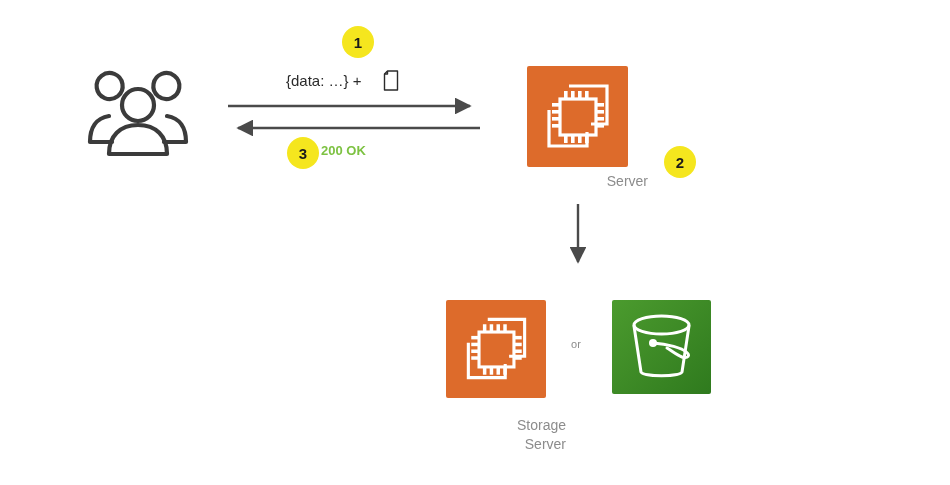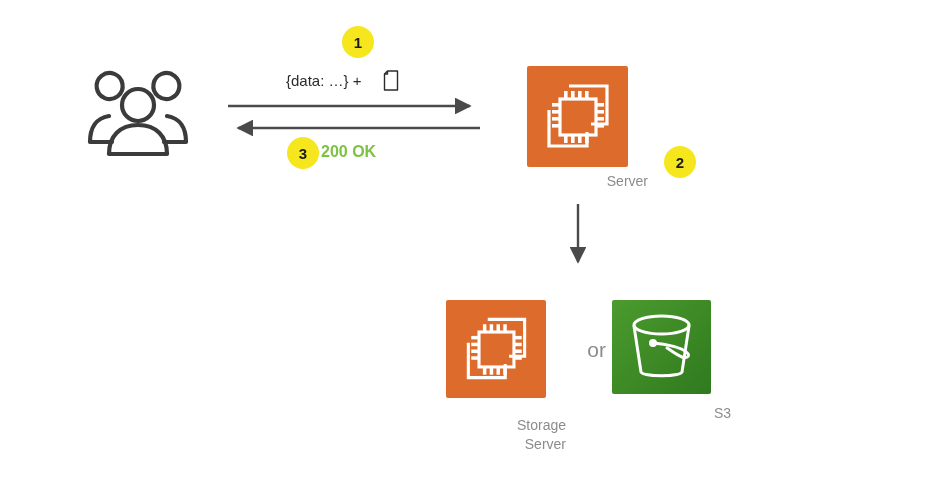--- a/index.html
+++ b/index.html
@@ -45,38 +45,38 @@
     left: 286px; top: 70px;
     font-size: 15px;
     color: #2b2b2b;
     white-space: nowrap;
     display: flex;
     align-items: center;
     gap: 22px;
   }
   .resp-label {
     left: 321px; top: 143px;
-    font-size: 16px;
+    font-size: 13px;
     font-weight: bold;
     color: #7DC242;
     white-space: nowrap;
   }
   .node-label {
     font-size: 14px;
     color: #8c8c8c;
     text-align: right;
     white-space: pre-line;
     line-height: 1.35;
   }
   #label-server { left: 508px; top: 172px; width: 140px; }
   #label-storage-server { left: 426px; top: 416px; width: 140px; }
   #label-s3 { left: 591px; top: 404px; width: 140px; }
   #label-or {
     left: 546px; top: 338px; width: 60px;
-    font-size: 21px; color: #8c8c8c; text-align: right;
+    font-size: 11px; color: #8c8c8c; text-align: center;
   }
 
   
   #arrows-horizontal { left: 222px; top: 92px; width: 270px; height: 48px; }
   #arrow-vertical { left: 558px; top: 200px; width: 42px; height: 80px; }
 
   
   .tile { border-radius: 2px; }
   .tile-orange { background: #DD6B2B; }
   #tile-server { left: 527px; top: 66px; width: 101px; height: 101px; }
@@ -232,15 +232,14 @@
 
         <ellipse cx="49.5" cy="25" rx="27.5" ry="9"></ellipse>
 
         <path d="M41,43 C56,44 70,48 74,52"></path>
         <path d="M74,52 C79,55 76,59 70,57 C65,55 60,51 55,48"></path>
       </g>
       <circle cx="41" cy="43" r="4" fill="#ffffff"></circle>
     </svg>
   </div>
 
-  <div class="abs node-label" id="label-s3">S3</div>
 
 </div>
 
 </body></html>

